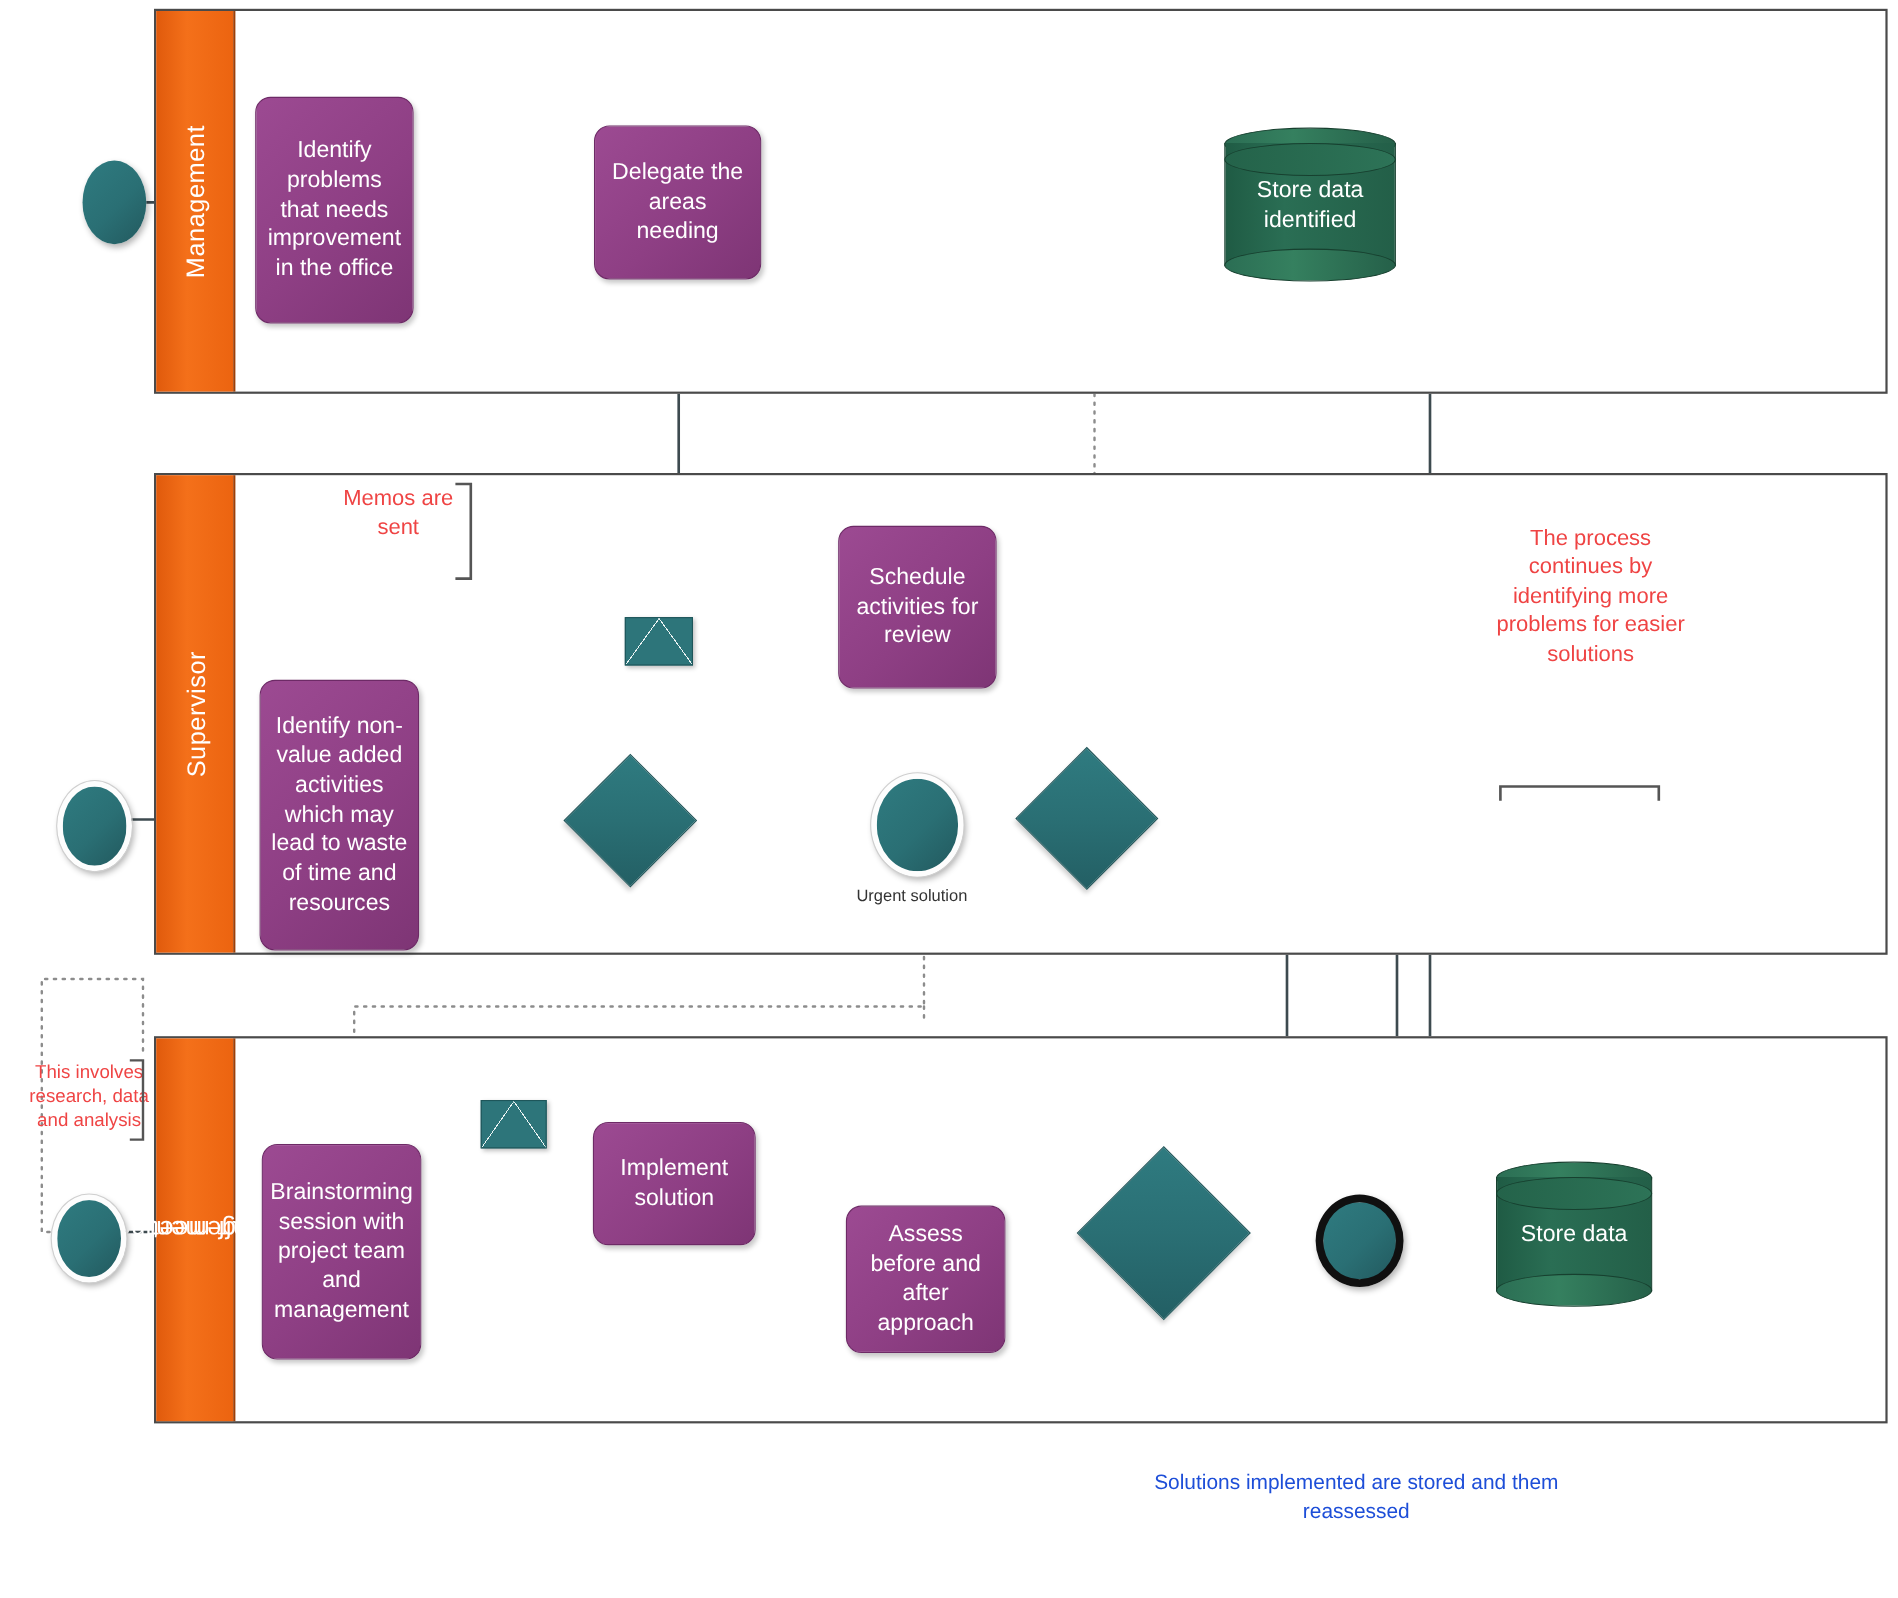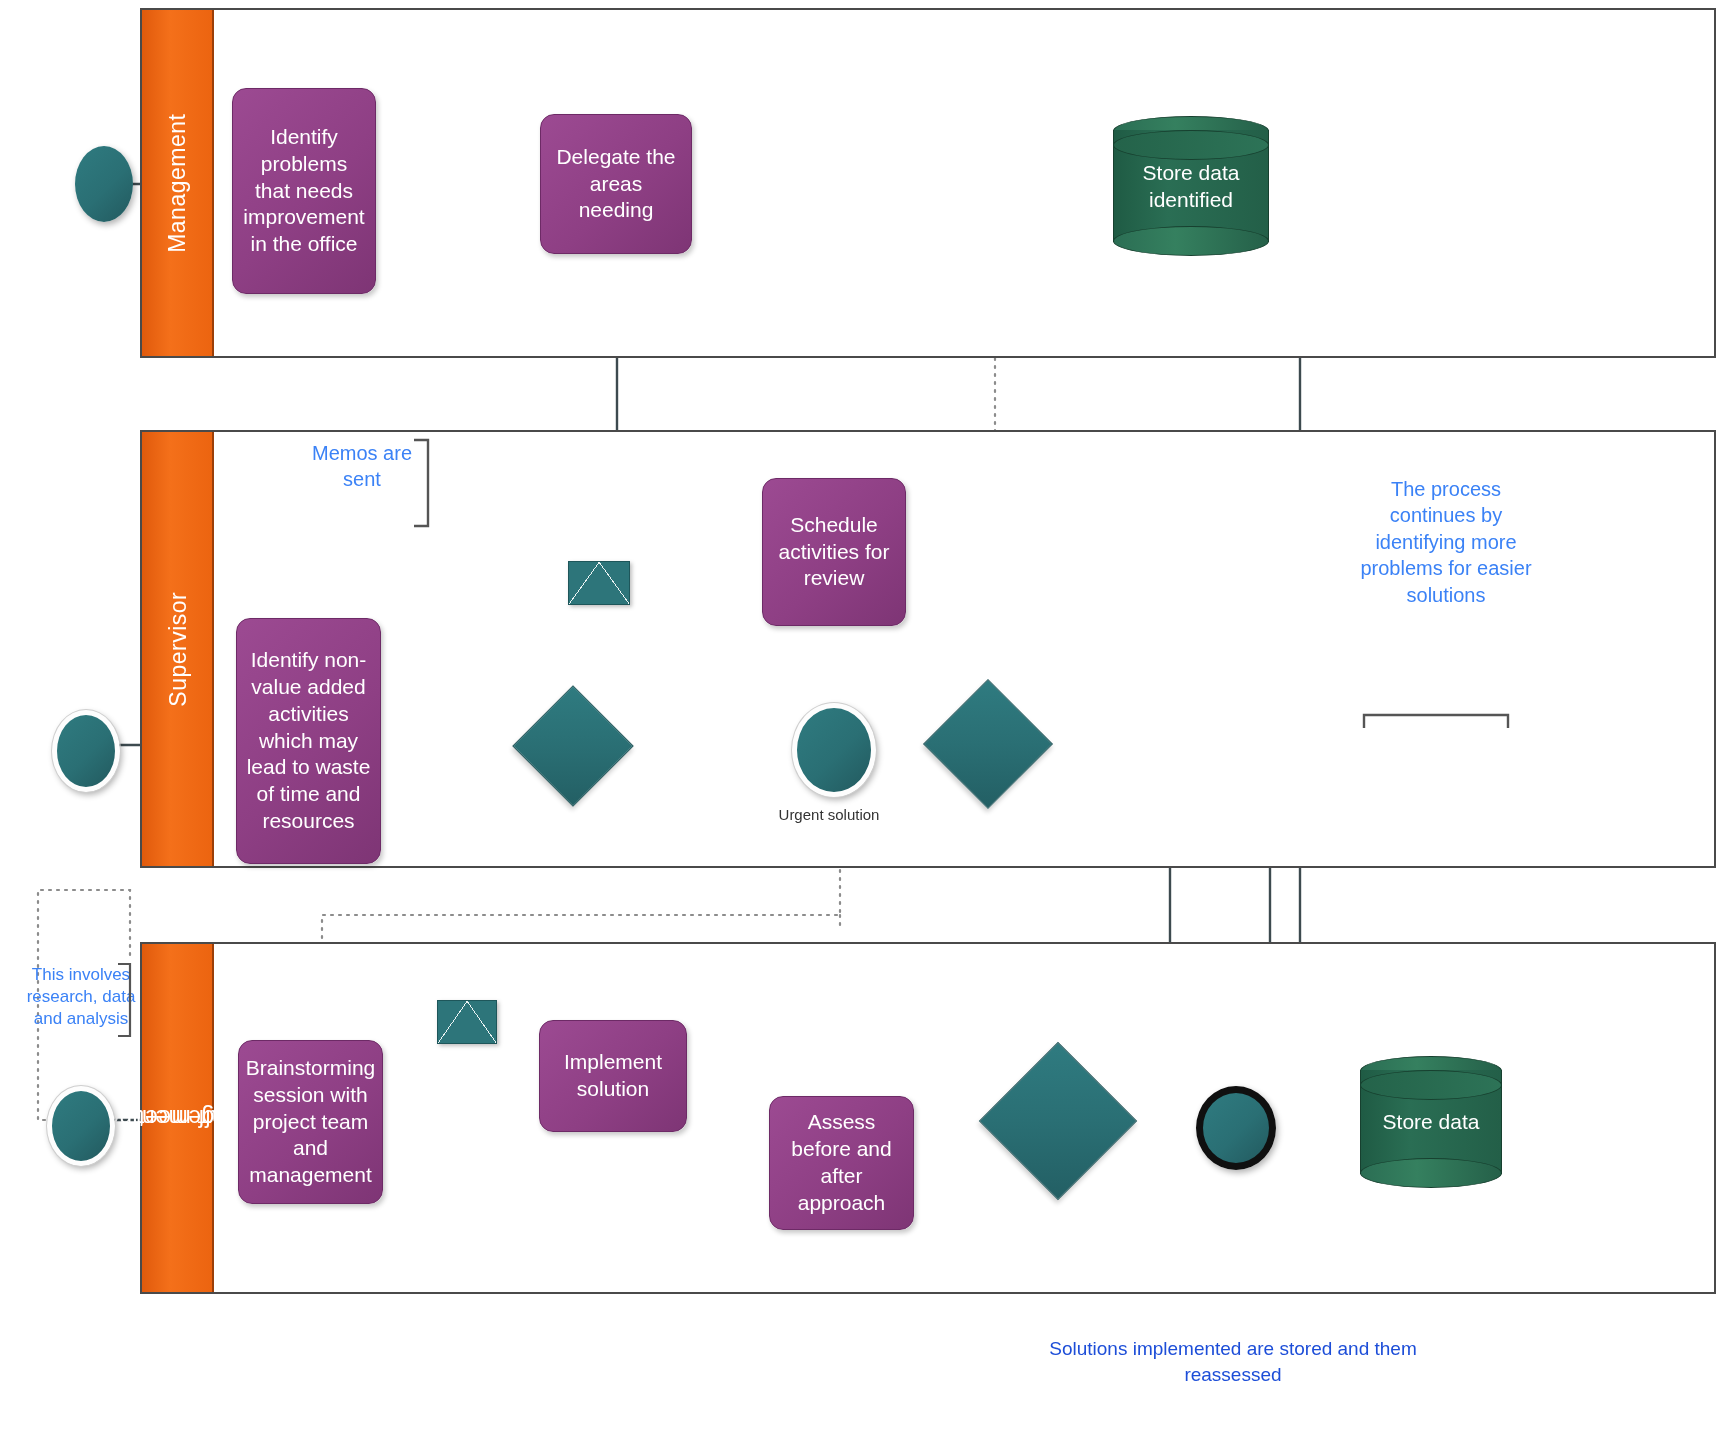--- a/index.html
+++ b/index.html
@@ -48,21 +48,21 @@
      align-items:center;justify-content:center;text-align:center;color:#fff;
      font-size:21px;line-height:1.3;z-index:4;}
 
   .envelope{position:absolute;background:#2d757a;border:1px solid #1e565a;
      box-shadow:2px 2px 4px rgba(0,0,0,.25);}
   .envelope:after{content:"";position:absolute;left:0;top:0;width:100%;height:100%;
      background:linear-gradient(to bottom right,transparent 49.2%,#e9f2f2 49.2%,#e9f2f2 51%,transparent 51%),
                 linear-gradient(to bottom left,transparent 49.2%,#e9f2f2 49.2%,#e9f2f2 51%,transparent 51%);
      background-size:50.5% 100%;background-position:left top,right top;background-repeat:no-repeat;}
 
-  .note{position:absolute;font-size:20px;line-height:1.32;color:#3b82f6;text-align:center;}
+  .note{position:absolute;font-size:20px;line-height:1.32;color:#ef4444;text-align:center;}
   .note.small{font-size:17px;line-height:1.3;}
   .caption{position:absolute;font-size:19px;line-height:1.35;color:#1d4ed8;text-align:center;}
   .evlabel{position:absolute;font-size:15px;color:#333;text-align:center;white-space:nowrap;}
 </style>
 </head>
 <body>
 
 <div id="canvas">
 
   <svg id="wires">
@@ -208,21 +208,21 @@
 
   <div class="note small" style="left:22px;top:964px;width:118px;">
     <span>This involves research, data and analysis</span>
   </div>
   <svg style="position:absolute;left:116px;top:962px;width:18px;height:78px;">
     <path d="M2,2 L14,2 L14,74 L2,74" fill="none" stroke="#555" stroke-width="2.2"></path>
   </svg>
 
   <div class="envelope" style="left:437px;top:1000px;width:58px;height:42px;"></div>
 
-  <div class="task" style="left:238px;top:1040px;width:145px;height:164px;">Brainstorming session with project team and management</div>
+  <div class="task" style="left:238px;top:1040px;width:145px;height:196px;">Brainstorming session with project team and management</div>
 
   <div class="task" style="left:539px;top:1020px;width:148px;height:112px;">Implement solution</div>
 
   <div class="task" style="left:769px;top:1096px;width:145px;height:134px;">Assess before and after approach</div>
 
   <div class="gateway" style="left:1002px;top:1065px;width:110px;height:110px;">
       <i></i>
     </div>
 
   <div class="event endev" style="left:1196px;top:1086px;width:66px;height:70px;"></div>

